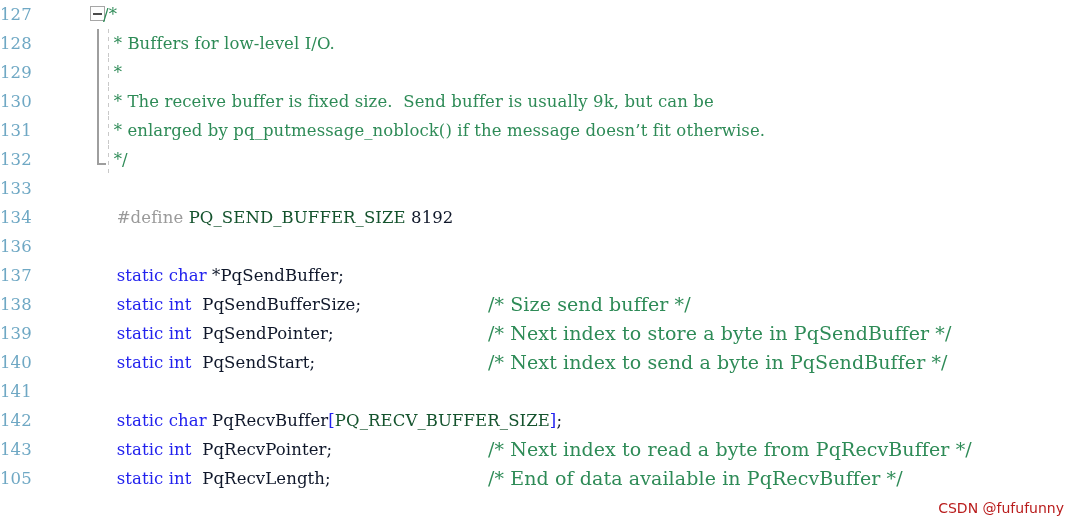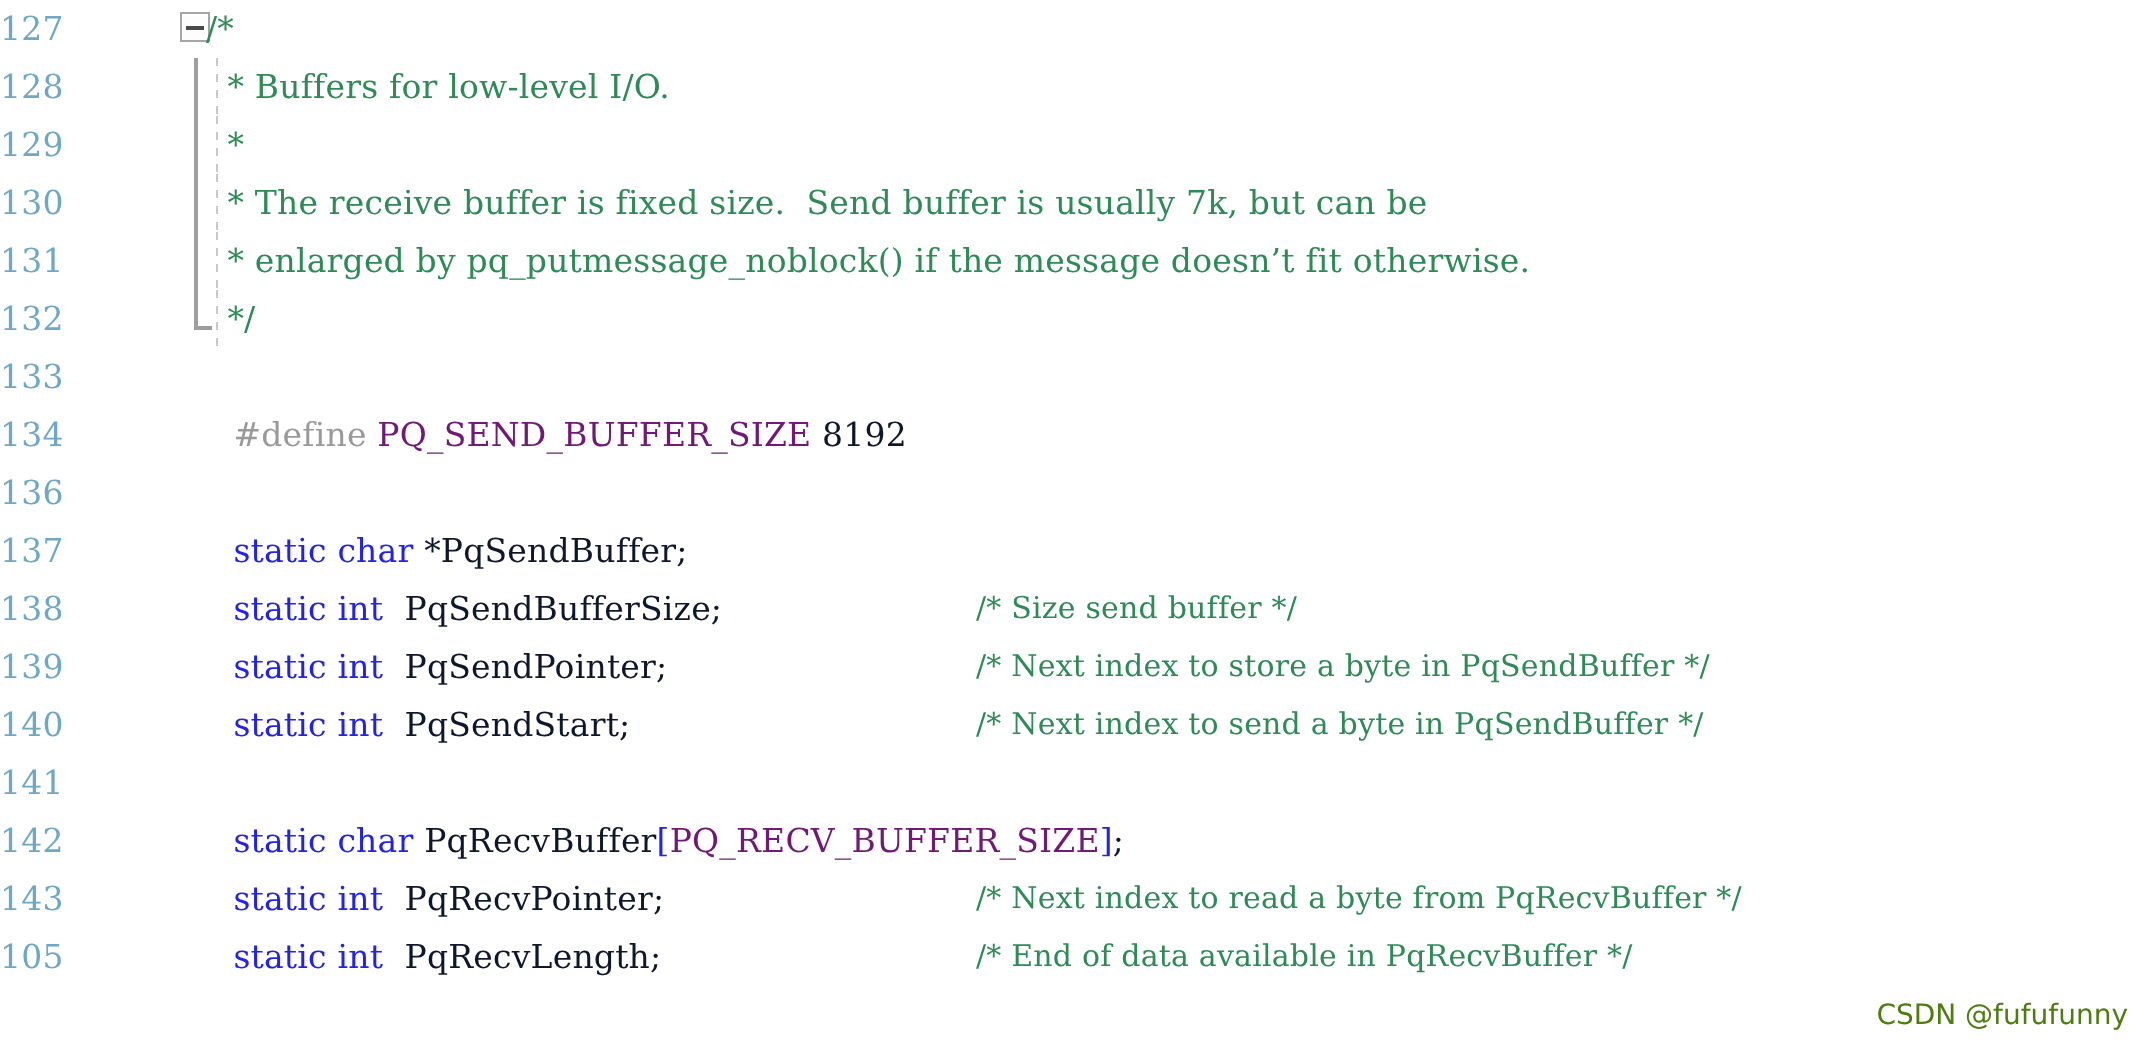--- a/index.html
+++ b/index.html
@@ -115,56 +115,56 @@
     position: absolute;
     left: 106px;
     top: 0;
     font-size: 16.5px;
     font-family: "DejaVu Serif", "Liberation Serif", serif;
   }
   .code.c0 { left: 103px; }
 
   .tok-comment { color: #2e8b57; }
   .tok-keyword { color: #2222ee; text-align: right; }
-  .tok-macro   { color: #701a75; margin-top: 32px; }
+  .tok-macro   { color: #14532d; margin-top: 32px; }
   .tok-pre     { color: #9a9a9a; }
   .tok-plain   { color: #0f172a; }
   .tok-bracket { color: #2222ee; }
 
   
   .trailing {
     position: absolute;
     top: 0;
     left: 488px;
     color: #2e8b57;
-    font-size: 15px;
+    font-size: 19px;
     font-family: "DejaVu Serif", "Liberation Serif", serif;
     white-space: pre;
   }
 
   
   .watermark {
     position: absolute;
     right: 10px;
     bottom: 6px;
-    color: #4d7c0f;
+    color: #b91c1c;
     font-size: 14px;
     font-family: "DejaVu Sans", "Liberation Sans", sans-serif;
     white-space: pre;
     pointer-events: none;
   }
 </style>
 </head>
 <body>
 
 <div id="editor">
     <div class="line"><div class="gutter">127</div><div class="foldcol"><div class="fold-box"></div></div><div class="code c0"><span class="tok-comment">/*</span></div></div>
     <div class="line"><div class="gutter">128</div><div class="foldcol"><div class="fold-stem"></div></div><div class="guide"></div><div class="code c0"><span class="tok-comment">  * Buffers for low-level I/O.</span></div></div>
     <div class="line"><div class="gutter">129</div><div class="foldcol"><div class="fold-stem"></div></div><div class="guide"></div><div class="code c0"><span class="tok-comment">  *</span></div></div>
-    <div class="line"><div class="gutter">130</div><div class="foldcol"><div class="fold-stem"></div></div><div class="guide"></div><div class="code c0"><span class="tok-comment">  * The receive buffer is fixed size.  Send buffer is usually 7k, but can be</span></div></div>
+    <div class="line"><div class="gutter">130</div><div class="foldcol"><div class="fold-stem"></div></div><div class="guide"></div><div class="code c0"><span class="tok-comment">  * The receive buffer is fixed size.  Send buffer is usually 9k, but can be</span></div></div>
     <div class="line"><div class="gutter">131</div><div class="foldcol"><div class="fold-stem"></div></div><div class="guide"></div><div class="code c0"><span class="tok-comment">  * enlarged by pq_putmessage_noblock() if the message doesn’t fit otherwise.</span></div></div>
     <div class="line"><div class="gutter">132</div><div class="foldcol"><div class="fold-end"></div></div><div class="guide"></div><div class="code c0"><span class="tok-comment">  */</span></div></div>
     <div class="line"><div class="gutter">133</div><div class="code"></div></div>
     <div class="line"><div class="gutter">134</div><div class="code"><span class="tok-pre">  #define </span><span class="tok-macro">PQ_SEND_BUFFER_SIZE</span><span class="tok-plain"> 8192</span></div></div>
     <div class="line"><div class="gutter">136</div><div class="code"></div></div>
     <div class="line"><div class="gutter">137</div><div class="code"><span class="tok-keyword">  static char </span><span class="tok-plain">*PqSendBuffer;</span></div></div>
     <div class="line"><div class="gutter">138</div><div class="code"><span class="tok-keyword">  static int </span><span class="tok-plain"> PqSendBufferSize;</span></div><div class="trailing">/* Size send buffer */</div></div>
     <div class="line"><div class="gutter">139</div><div class="code"><span class="tok-keyword">  static int </span><span class="tok-plain"> PqSendPointer;</span></div><div class="trailing">/* Next index to store a byte in PqSendBuffer */</div></div>
     <div class="line"><div class="gutter">140</div><div class="code"><span class="tok-keyword">  static int </span><span class="tok-plain"> PqSendStart;</span></div><div class="trailing">/* Next index to send a byte in PqSendBuffer */</div></div>
     <div class="line"><div class="gutter">141</div><div class="code"></div></div>

